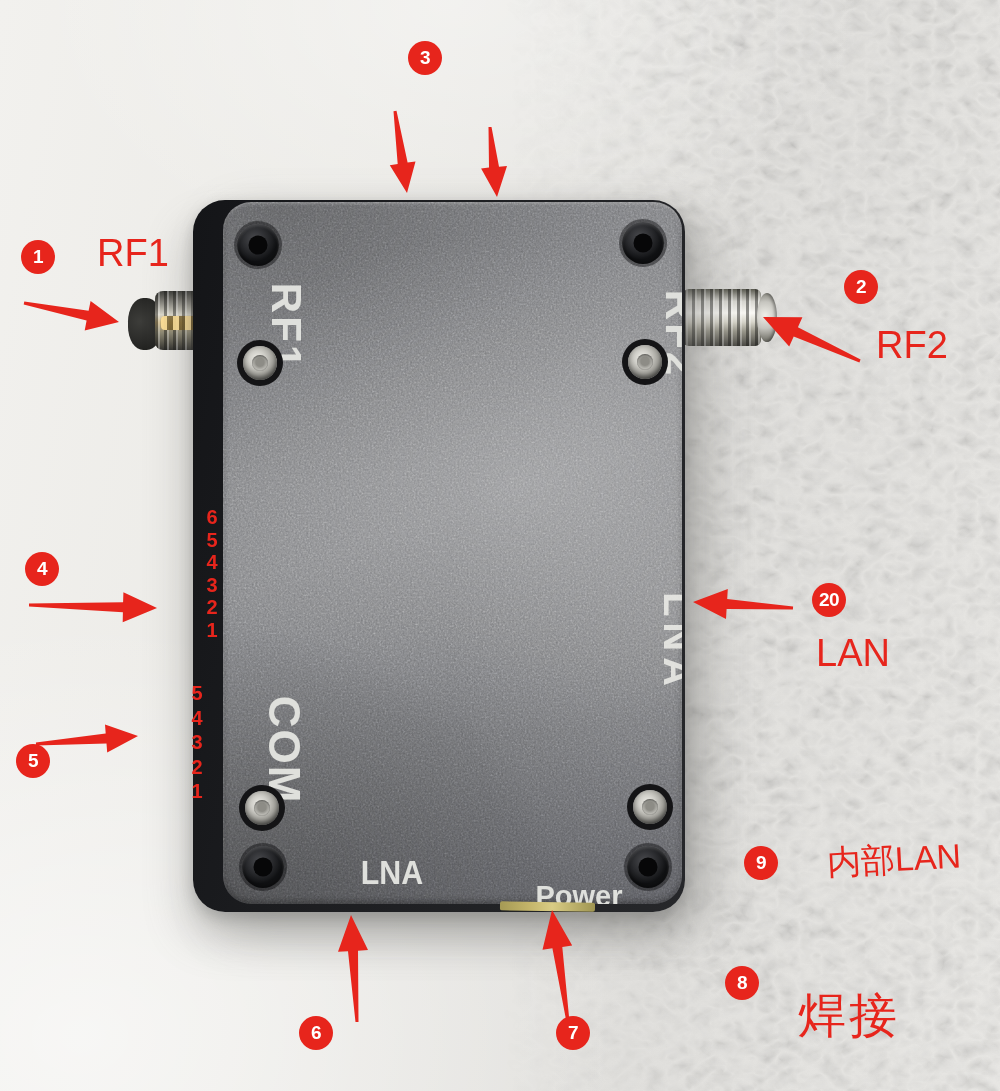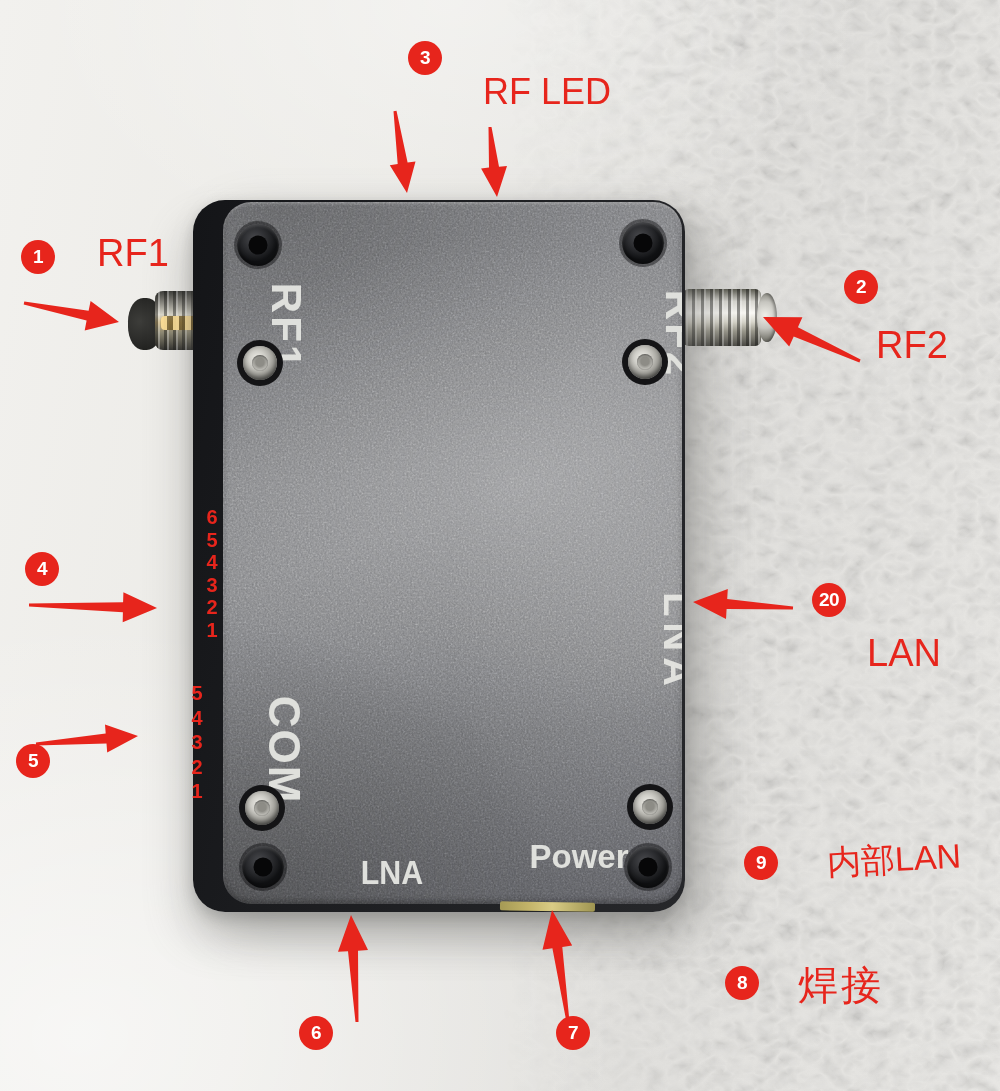--- a/index.html
+++ b/index.html
@@ -55,21 +55,21 @@
     background:radial-gradient(circle at 50% 45%, #8d8c86 0 35%, #bab9b3 62%, #6f6e68 100%);
     box-shadow: inset 0 1px 2px rgba(0,0,0,.55);}
   
   .ss{position:absolute;color:var(--silk);font-weight:700;white-space:nowrap;}
   .ss-rf1{left:63px;top:125px;font-size:42px;letter-spacing:3px;transform:translate(-50%,-50%) rotate(90deg);}
   .ss-rf2{left:457px;top:132px;font-size:42px;letter-spacing:3px;transform:translate(-50%,-50%) rotate(90deg);}
   .ss-lna-side{left:454px;top:440px;font-size:40px;letter-spacing:6px;color:rgba(236,236,231,.88);
     transform:translate(-50%,-50%) rotate(90deg);}
   .ss-com{left:61px;top:548px;font-size:44px;letter-spacing:2px;transform:translate(-50%,-50%) rotate(90deg);}
   .ss-lna-bottom{left:169px;top:671px;font-size:33px;transform:translate(-50%,-50%) scaleX(.92);}
-  .ss-power{left:356px;top:655px;font-size:33px;transform:translate(-50%,-50%);}
+  .ss-power{left:356px;top:694px;font-size:29px;transform:translate(-50%,-50%);}
   
   .sma{position:absolute;}
   .sma .threads{position:absolute;inset:0;border-radius:inherit;
     background:repeating-linear-gradient(90deg, rgba(20,20,18,.45) 0 2.5px, rgba(255,255,255,.30) 2.5px 5px, rgba(0,0,0,0) 5px 9px);}
   .sma-left-cap{left:128px;top:298px;width:34px;height:52px;border-radius:45%;
     background:radial-gradient(circle at 35% 45%, #3d3d3a 0%, #2b2b29 55%, #1c1c1a 100%);}
   .sma-left-barrel{left:155px;top:291px;width:62px;height:59px;border-radius:8px;
     background:linear-gradient(180deg,#3a3a36 0%,#8a8880 20%,#dcd9cc 40%,#c8b079 53%,#8f8a74 70%,#32312d 100%);}
   .sma-left-barrel .glint{position:absolute;left:6px;right:10px;top:42%;height:24%;border-radius:4px;
     background:repeating-linear-gradient(90deg, rgba(255,224,150,.95) 0 6px, rgba(110,85,30,.75) 6px 12px);
@@ -192,19 +192,18 @@
   <div class="badge" style="left:425px;top:58px">3</div>
   <div class="badge" style="left:42px;top:569px">4</div>
   <div class="badge" style="left:33px;top:761px">5</div>
   <div class="badge" style="left:316px;top:1033px">6</div>
   <div class="badge" style="left:573px;top:1033px">7</div>
   <div class="badge" style="left:742px;top:983px">8</div>
   <div class="badge" style="left:761px;top:863px">9</div>
   <div class="badge" style="left:829px;top:600px">20</div>
 
   <div class="rlabel" style="left:97px;top:232px;font-size:38px">RF1</div>
-  <div class="rlabel" style="left:483px;top:71px;font-size:36px">RF LED</div>
   <div class="rlabel" style="left:876px;top:324px;font-size:38px">RF2</div>
-  <div class="rlabel" style="left:867px;top:632px;font-size:38px">LAN</div>
+  <div class="rlabel" style="left:816px;top:632px;font-size:38px">LAN</div>
   <div class="rlabel" style="left:827px;top:837px;font-size:34px;transform:rotate(-3deg)">内部LAN</div>
-  <div class="rlabel" style="left:798px;top:958px;font-size:40px;letter-spacing:3px">焊接</div>
+  <div class="rlabel" style="left:798px;top:984px;font-size:48px;letter-spacing:3px">焊接</div>
 
 </div>
 
 </body></html>

